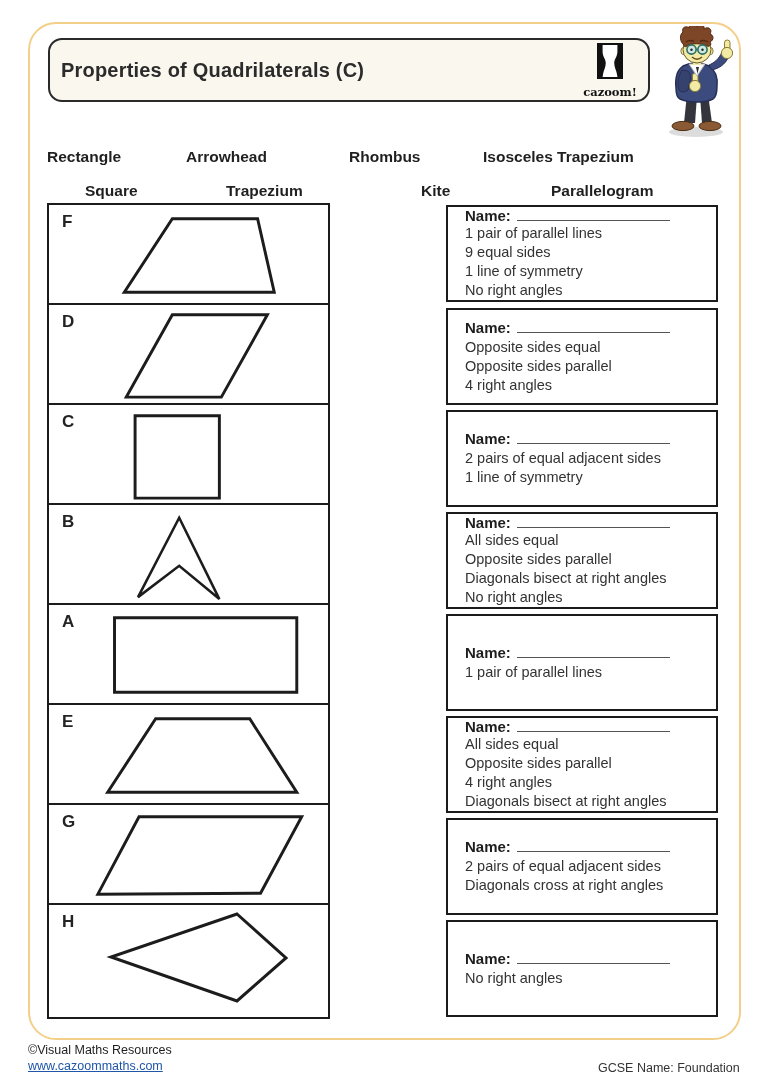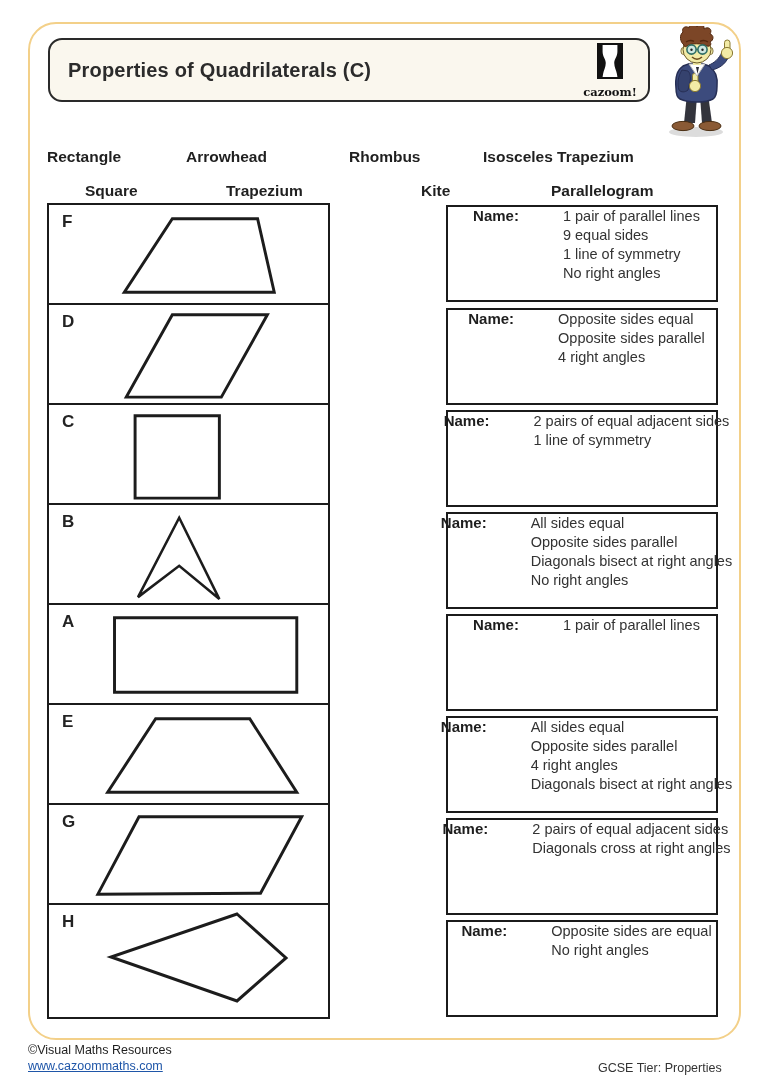--- a/index.html
+++ b/index.html
@@ -11,21 +11,21 @@
     position:absolute;left:28px;top:22px;width:709px;height:1014px;
     border:2.5px solid #f3d089;border-radius:28px;
   }
   
   .title-box{
     position:absolute;left:48px;top:38px;width:598px;height:60px;
     background:#faf7ee;border:2.5px solid #2a2a2a;border-radius:14px;
     display:flex;align-items:center;
   }
   .title-text{
-    padding-left:18px;font-size:20px;font-weight:bold;color:#2b2b2b;letter-spacing:.2px;
+    padding-left:11px;font-size:20px;font-weight:bold;color:#2b2b2b;letter-spacing:.2px;
   }
   .logo{position:absolute;right:6px;top:3px;width:64px;text-align:center;}
   .logo-box{width:26px;height:36px;background:#111;margin:0 auto;display:block;}
   .logo-text{font-family:"DejaVu Serif", serif;font-weight:bold;font-size:11.5px;color:#111;margin-top:6px;}
   
   .mascot{position:absolute;left:652px;top:26px;width:94px;height:114px;}
   
   .word{position:absolute;font-size:15.5px;font-weight:bold;color:#1f1f1f;white-space:nowrap;margin-top:37px;}
   
   .shapes-table{
@@ -37,21 +37,21 @@
   }
   .shape-row:last-child{border-bottom:none;height:100px;}
   .shape-letter{
     position:absolute;left:13px;top:7px;font-size:17px;font-weight:bold;color:#232323;
   }
   .shape-svg{position:absolute;left:0;top:0;width:100%;height:100%;}
   
   .prop-box{
     position:absolute;left:446px;width:272px;height:97px;
     border:2px solid #1b1b1b;box-sizing:border-box;background:#fff;
-    display:flex;justify-content:center;
+    display:flex;flex-direction:column;justify-content:center;
     padding:0 8px 0 17px;
   }
   .name-line{display:flex;align-items:baseline;height:19px;}
   .name-label{font-size:15px;font-weight:bold;color:#1e1e1e;}
   .name-blank{flex:1;height:13px;border-bottom:1.6px solid #555;margin:0 38px 0 6px;}
   .prop-line{font-size:14.5px;line-height:19px;color:#333;white-space:nowrap;}
   
   .footer-copy{position:absolute;left:28px;top:1043px;font-size:12.5px;color:#1e1e1e;}
   .footer-link{position:absolute;left:28px;top:1059px;font-size:12.5px;color:#1f56a8;text-decoration:underline;}
   .footer-center{position:absolute;left:230px;top:1061px;font-size:12.5px;color:#333;}
@@ -241,21 +241,20 @@
         <div class="prop-line">2 pairs of equal adjacent sides</div>
         <div class="prop-line">Diagonals cross at right angles</div>
       </div>
   </div>
   <div class="prop-box" style="top:920px">
     <div class="name-line">
         <span class="name-label">Name:</span>
         <span class="name-blank"></span>
       </div>
     <div>
-        <div class="prop-line">Opposite sides are equal</div>
         <div class="prop-line">No right angles</div>
       </div>
   </div>
 
   <div class="footer-copy">©Visual Maths Resources</div>
   <a class="footer-link" href="#">www.cazoommaths.com</a>
-  <div class="footer-right">GCSE Tier: Properties</div>
+  <div class="footer-right">GCSE Name: Foundation</div>
 </div>
 
 </body></html>

